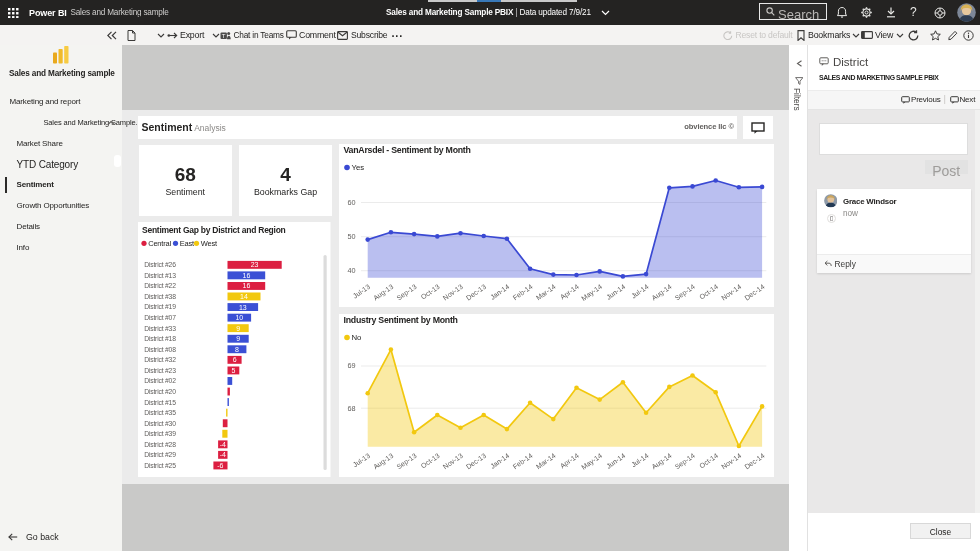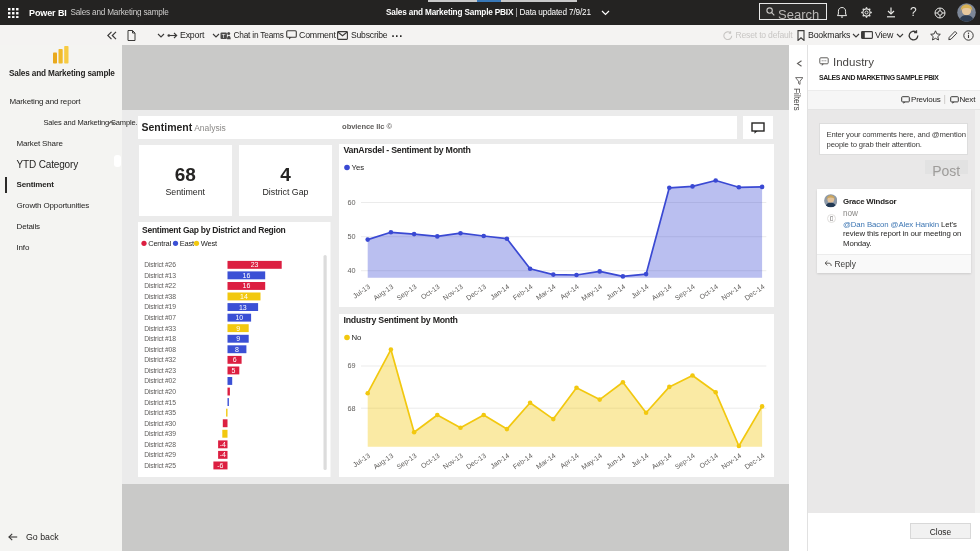--- a/index.html
+++ b/index.html
@@ -174,32 +174,32 @@
 <div class="abs" style="left:16.5px;top:201.2px;font-size:8.0px;color:#252423;font-weight:normal;white-space:nowrap;letter-spacing:-0.15px;">Growth Opportunities</div>
 <div class="abs" style="left:16.5px;top:222.1px;font-size:8.0px;color:#252423;font-weight:normal;white-space:nowrap;letter-spacing:-0.15px;">Details</div>
 <div class="abs" style="left:16.5px;top:243px;font-size:8.0px;color:#252423;font-weight:normal;white-space:nowrap;letter-spacing:-0.15px;">Info</div>
 <svg style="position:absolute;left:8px;top:532.5px" width="10" height="8" viewBox="0 0 10 8">
       <line x1="0.8" y1="4" x2="9.2" y2="4" stroke="#3b3a39" stroke-width="1.1"></line>
       <polyline points="4.2,0.8 1,4 4.2,7.2" fill="none" stroke="#3b3a39" stroke-width="1.1"></polyline>
     </svg>
 <div class="abs" style="left:26px;top:531.5px;font-size:8.8px;color:#252423;">Go back</div>
 <div class="card" style="left:138px;top:116px;width:599px;height:23px;"></div>
 <div class="abs" style="left:141.5px;top:121px;font-size:10.5px;font-weight:bold;color:#252423;">Sentiment<span style="font-weight:normal;font-size:8.5px;color:#8a8886;"> Analysis</span></div>
-<div class="abs" style="left:0;top:122px;width:734px;text-align:center;font-size:7.6px;font-weight:bold;color:#605e5c;letter-spacing:-0.1px;">obvience llc ©</div>
+<div class="abs" style="left:0;top:122px;width:734px;text-align:right;font-size:7.6px;font-weight:bold;color:#605e5c;letter-spacing:-0.1px;">obvience llc ©</div>
 <div class="card" style="left:743px;top:116px;width:30px;height:23px;"></div>
 <svg style="position:absolute;left:751px;top:121.5px" width="14" height="12" viewBox="0 0 14 12">
       <rect x="1" y="1" width="12" height="8" fill="none" stroke="#252423" stroke-width="1.4"></rect>
       <path d="M3.5 9 L3.5 11.8 L6.5 9 Z" fill="#252423"></path>
     </svg>
 <div class="card" style="left:138.5px;top:145px;width:93.5px;height:70.5px;"></div>
 <div class="abs" style="left:138.5px;top:164px;width:93.5px;text-align:center;font-size:19px;font-weight:bold;color:#252423;">68</div>
 <div class="abs" style="left:138.5px;top:186.5px;width:93.5px;text-align:center;font-size:8.8px;color:#252423;">Sentiment</div>
 <div class="card" style="left:239px;top:145px;width:93px;height:70.5px;"></div>
 <div class="abs" style="left:239px;top:164px;width:93px;text-align:center;font-size:19px;font-weight:bold;color:#252423;">4</div>
-<div class="abs" style="left:239px;top:186.5px;width:93px;text-align:center;font-size:8.8px;color:#252423;">District Gap</div>
+<div class="abs" style="left:239px;top:186.5px;width:93px;text-align:center;font-size:8.8px;color:#252423;">Bookmarks Gap</div>
 <svg style="position:absolute;left:138px;top:222px" width="192.5" height="255" viewBox="0 0 192.5 255">
 <rect width="192.5" height="255" fill="#ffffff"></rect>
 <text x="4" y="11" font-size="8.5" font-weight="bold" fill="#252423" letter-spacing="-0.25">Sentiment Gap by District and Region</text>
 <circle cx="6.0" cy="21.3" r="2.6" fill="#dc1f41"></circle>
 <text x="10.2" y="24.3" font-size="7.5" letter-spacing="-0.2" fill="#252423">Central</text>
 <circle cx="37.5" cy="21.3" r="2.6" fill="#3b50d5"></circle>
 <text x="41.7" y="24.3" font-size="7.5" letter-spacing="-0.2" fill="#252423">East</text>
 <circle cx="58.5" cy="21.3" r="2.6" fill="#f2c80f"></circle>
 <text x="62.7" y="24.3" font-size="7.5" letter-spacing="-0.2" fill="#252423">West</text>
 <text x="6.2" y="45.2" font-size="6.8" letter-spacing="-0.2" fill="#605e5c">District #26</text>
@@ -365,37 +365,36 @@
     </svg>
 <div class="abs" style="left:791.5px;top:87.5px;font-size:8.3px;color:#484644;writing-mode:vertical-rl;">Filters</div>
 <div class="abs" style="left:807px;top:45px;width:173px;height:506px;background:#ffffff;border-left:1px solid #e1e1e1;box-sizing:border-box;"></div>
 <svg style="position:absolute;left:818.5px;top:56.5px" width="10" height="10" viewBox="0 0 10 10">
       <rect x="0.8" y="0.8" width="8.4" height="6" rx="1" fill="none" stroke="#605e5c" stroke-width="1"></rect>
       <path d="M2.8 6.8 L2.8 9 L5 6.8 Z" fill="#605e5c"></path>
       <circle cx="3.2" cy="3.8" r="0.55" fill="#605e5c"></circle>
       <circle cx="5" cy="3.8" r="0.55" fill="#605e5c"></circle>
       <circle cx="6.8" cy="3.8" r="0.55" fill="#605e5c"></circle>
     </svg>
-<div class="abs" style="left:833px;top:55.5px;font-size:11.5px;color:#484644;">Industry</div>
+<div class="abs" style="left:833px;top:55.5px;font-size:11.5px;color:#484644;">District</div>
 <div class="abs" style="left:819px;top:73.5px;font-size:6.9px;font-weight:bold;color:#252423;letter-spacing:-0.4px;">SALES AND MARKETING SAMPLE PBIX</div>
 <div class="abs" style="left:808px;top:89.5px;width:172px;height:20px;background:#f6f6f6;border-top:1px solid #ececec;border-bottom:1px solid #e4e4e4;box-sizing:border-box;"></div>
 <svg style="position:absolute;left:900.5px;top:95.5px" width="9" height="8" viewBox="0 0 9 8">
       <rect x="0.7" y="0.7" width="7.6" height="5.2" rx="0.8" fill="none" stroke="#3b3a39" stroke-width="1"></rect>
       <path d="M2.4 5.9 L2.4 7.8 L4.4 5.9 Z" fill="#3b3a39"></path>
     </svg>
 <div class="abs" style="left:911px;top:95px;font-size:8px;color:#252423;letter-spacing:-0.2px;">Previous</div>
 <div class="abs" style="left:943.5px;top:93px;font-size:9.5px;color:#c8c6c4;">|</div>
 <svg style="position:absolute;left:949.5px;top:95.5px" width="9" height="8" viewBox="0 0 9 8">
       <rect x="0.7" y="0.7" width="7.6" height="5.2" rx="0.8" fill="none" stroke="#3b3a39" stroke-width="1"></rect>
       <path d="M2.4 5.9 L2.4 7.8 L4.4 5.9 Z" fill="#3b3a39"></path>
     </svg>
 <div class="abs" style="left:959.5px;top:95px;font-size:8px;color:#252423;letter-spacing:-0.2px;">Next</div>
 <div class="abs" style="left:808px;top:109.5px;width:172px;height:403.5px;background:#e9e8e8;"></div>
 <div class="abs" style="left:819px;top:123px;width:148.5px;height:32px;background:#ffffff;border:1px solid #dddddd;box-sizing:border-box;"></div>
-<div class="abs" style="left:826.5px;top:130px;width:142px;font-size:7.7px;line-height:9.6px;color:#3b3a39;letter-spacing:-0.15px;">Enter your comments here, and @mention people to grab their attention.</div>
 <div class="abs" style="left:925px;top:159.5px;width:42.5px;height:14.5px;background:#e2e2e2;"></div>
 <div class="abs" style="left:925px;top:163px;width:42.5px;text-align:center;font-size:14px;color:#9e9c9a;">Post</div>
 <div class="abs" style="left:974.5px;top:109.5px;width:5.5px;height:403.5px;background:#f1f1f0;"></div>
 <div class="abs" style="left:817px;top:188.5px;width:153.5px;height:84px;background:#ffffff;box-shadow:0 0.5px 2px rgba(0,0,0,0.12);"></div>
 <svg style="position:absolute;left:823.5px;top:194px" width="13.5" height="13.5" viewBox="0 0 13.5 13.5">
       <defs>
         <clipPath id="gac">
           <circle cx="6.75" cy="6.75" r="6.6"></circle>
         </clipPath>
       </defs>
@@ -405,21 +404,20 @@
         <path d="M2.7 6.2 C2.4 2.6 4.4 1.2 6.75 1.2 C9.1 1.2 11.1 2.6 10.8 6.2 C10.3 4.3 9.4 3.6 6.75 3.6 C4.1 3.6 3.2 4.3 2.7 6.2 Z" fill="#caa55e"></path>
         <path d="M1.7 13.5 C1.7 9.9 3.9 8.8 6.75 8.8 C9.6 8.8 11.8 9.9 11.8 13.5 Z" fill="#233a55"></path>
       </g>
     </svg>
 <div class="abs" style="left:843px;top:197px;font-size:7.9px;font-weight:bold;color:#252423;letter-spacing:-0.2px;">Grace Windsor</div>
 <div class="abs" style="left:843px;top:208.5px;font-size:8.2px;color:#8a8886;">now</div>
 <div class="abs" style="left:826.5px;top:213.5px;width:9px;height:9px;background:#ffffff;border:1px solid #e1dfdd;border-radius:50%;box-sizing:border-box;"></div>
 <svg style="position:absolute;left:829.5px;top:215.5px" width="3.4" height="5.2" viewBox="0 0 3.4 5.2">
       <rect x="0.4" y="0.4" width="2.6" height="4.4" rx="0.6" fill="none" stroke="#7a7877" stroke-width="0.7"></rect>
     </svg>
-<div class="abs" style="left:843px;top:219.5px;width:126px;font-size:7.8px;line-height:9.7px;color:#252423;letter-spacing:-0.1px;"><span style="color:#3d76b3;">@Dan Bacon</span> <span style="color:#3d76b3;">@Alex Hankin</span> Let's review this report in our meeting on Monday.</div>
 <div class="abs" style="left:817px;top:254px;width:153.5px;height:18.5px;background:#f9f9f9;border-top:1px solid #ececec;box-sizing:border-box;"></div>
 <svg style="position:absolute;left:823.5px;top:259.5px" width="8" height="7" viewBox="0 0 8 7">
       <path d="M3.4 1 L1 3.2 L3.4 5.4 M1 3.2 H5 C6.5 3.2 7.2 4.2 7.2 6" fill="none" stroke="#55524f" stroke-width="0.9"></path>
     </svg>
 <div class="abs" style="left:834.5px;top:258.5px;font-size:8.4px;color:#3b3a39;">Reply</div>
 <div class="abs" style="left:808px;top:513px;width:172px;height:38px;background:#ffffff;"></div>
 <div class="abs" style="left:910px;top:523px;width:61px;height:15.5px;background:#f1f1f1;border:1px solid #d8d8d8;box-sizing:border-box;"></div>
 <div class="abs" style="left:910px;top:526.5px;width:61px;text-align:center;font-size:8.4px;color:#252423;">Close</div>
 </div>
 </body></html>

